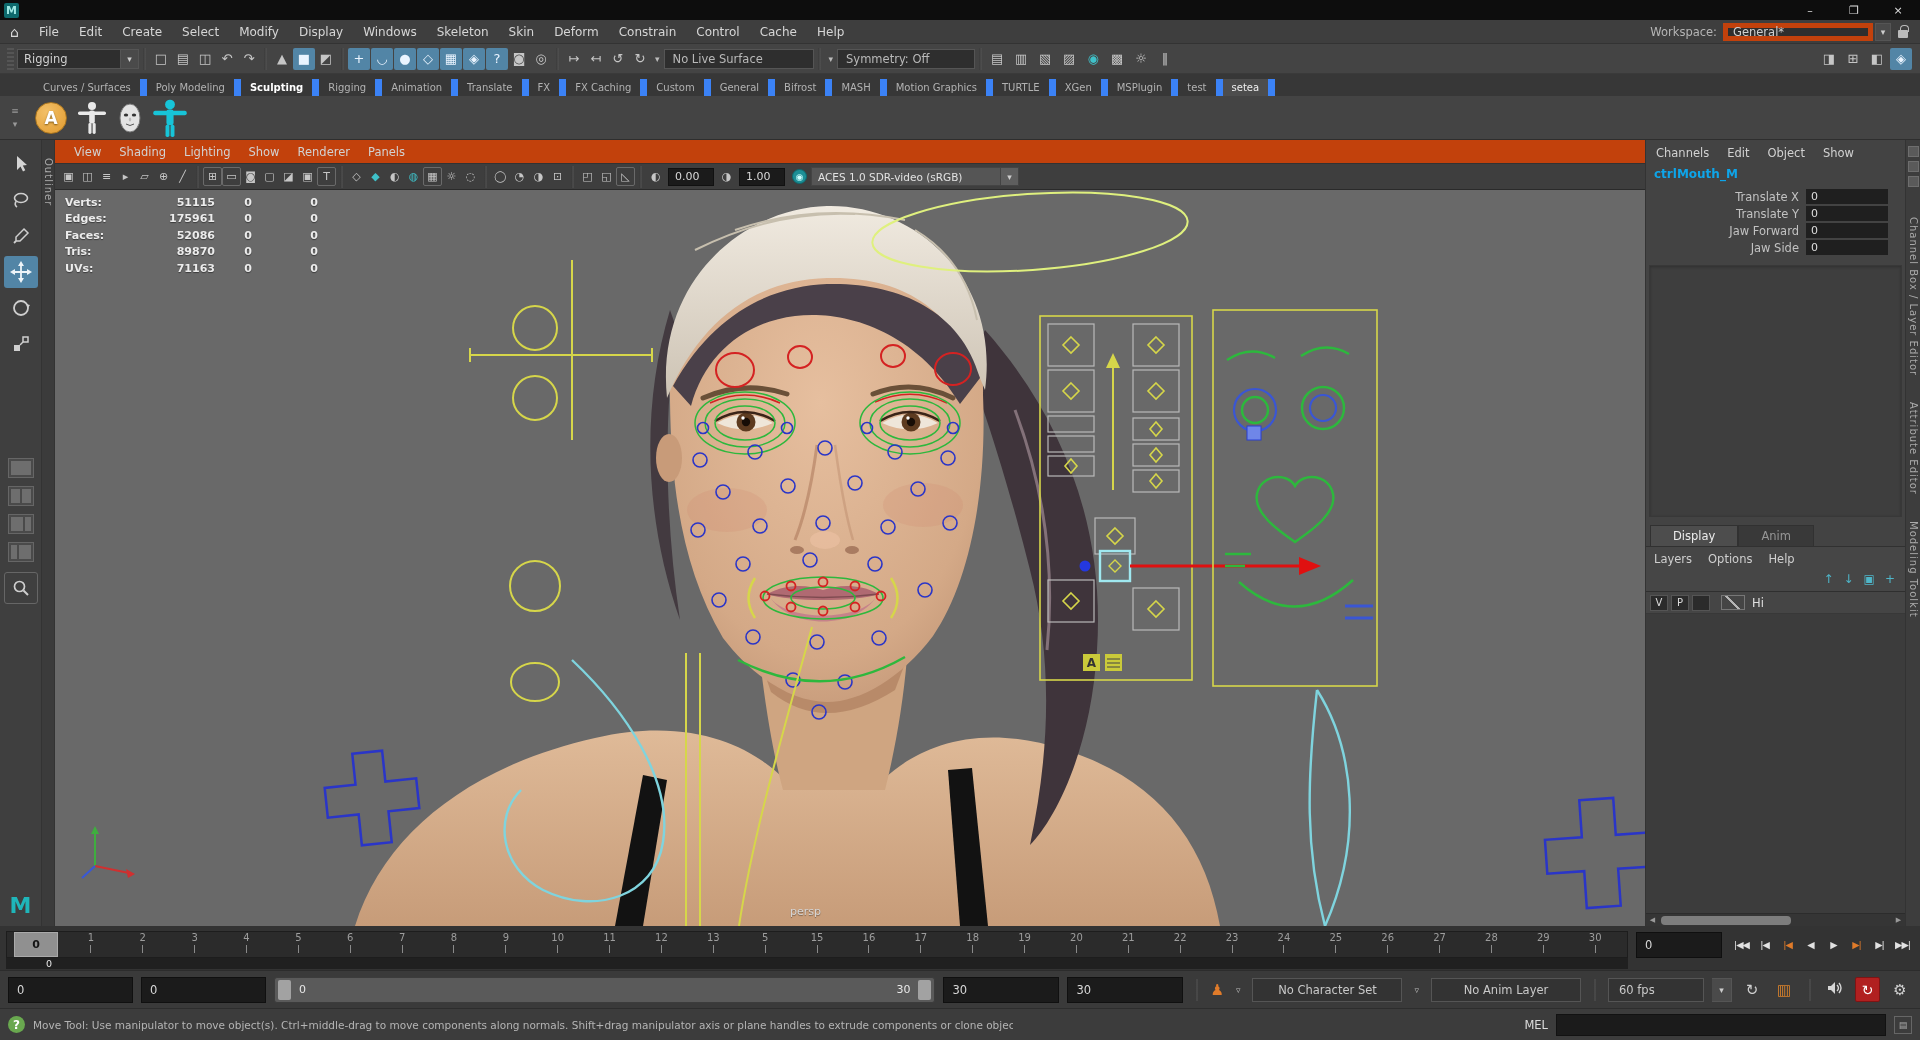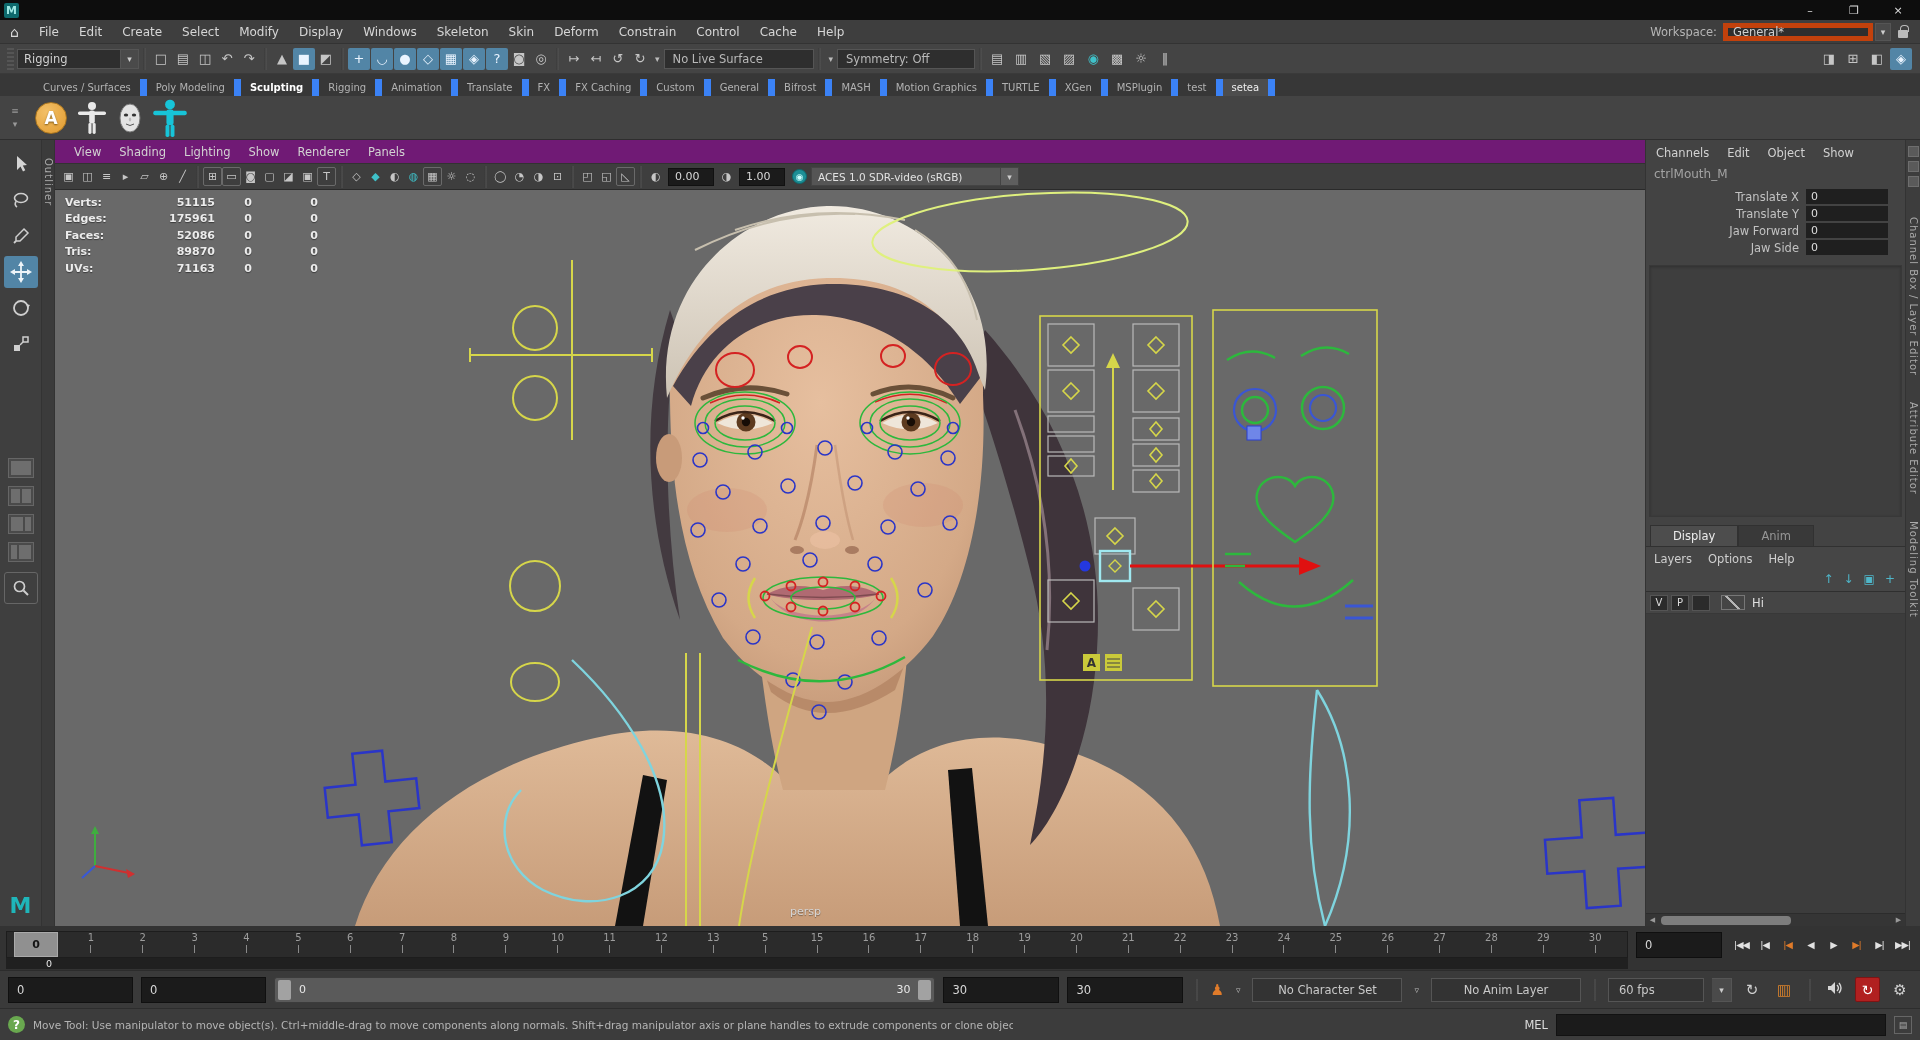--- a/index.html
+++ b/index.html
@@ -45,39 +45,39 @@
 .main{display:flex;flex:none;height:786px;background:#444}
 .toolbox{width:42px;background:#3f3f3f;display:flex;flex-direction:column;align-items:center;padding-top:8px;gap:4px;border-right:1px solid #333}
 .tool-btn{width:34px;height:32px;display:flex;align-items:center;justify-content:center;border-radius:3px}
 .tool-btn.active{background:#5285a6}
 .layout-btn{width:26px;height:20px;border:1px solid #666;background:#4a4a4a;display:flex;padding:2px;gap:2px;margin-top:4px}
 .layout-btn>div{background:#6e6e6e;flex:1}
 .lstrip{width:13px;background:#3b3b3b;border-right:1px solid #333;display:flex;flex-direction:column;align-items:center}
 .vtext{writing-mode:vertical-rl;font-size:10px;color:#aaa;letter-spacing:1px;white-space:nowrap}
 
 .viewport{flex:1;display:flex;flex-direction:column;min-width:0}
-.vp-menus{height:24px;background:#701a75;display:flex;align-items:center;font-size:11.5px;padding-left:10px;border-bottom:1px solid #323232;flex:none}
+.vp-menus{height:24px;background:#c2410c;display:flex;align-items:center;font-size:11.5px;padding-left:10px;border-bottom:1px solid #323232;flex:none}
 .vp-menu{padding:0 9px;color:#d2d2d2}
 .vp-toolbar{height:26px;background:#3e3e3e;display:flex;align-items:center;padding-left:4px;border-bottom:1px solid #2a2a2a;flex:none}
 .vp-toolbar .icon-btn{width:19px;height:19px;font-size:11px}
 .numfield{width:46px;height:18px;background:#1b1b1b;border:1px solid #111;color:#d8d8d8;font-size:11px;display:flex;align-items:center;padding-left:6px;margin:0 3px}
 .cs-box{width:190px;height:19px;background:#555;border:1px solid #444;color:#e2e2e2;font-size:10.5px;display:flex;align-items:center;padding-left:6px;white-space:nowrap;overflow:hidden}
 .cs-caret{width:18px;height:19px;background:#5e5e5e;border:1px solid #444;border-left:none;display:flex;align-items:center;justify-content:center;font-size:9px}
 .teal-dot{width:15px;height:15px;border-radius:50%;background:#1d8f96;border:1px solid #0d6a70;margin:0 4px;display:flex;align-items:center;justify-content:center;color:#cff;font-size:9px}
 .vp-canvas{position:relative;flex:1;background:#696969;overflow:hidden}
 .vp-canvas svg.scene{position:absolute;inset:0;width:100%;height:100%}
 .hud{position:absolute;left:10px;top:4px;font-size:11px;font-weight:bold;color:#ececec;text-shadow:0 1px 1px rgba(0,0,0,.45)}
 .hud-row{display:flex;height:16.5px;align-items:center}
 .hud-row .l{width:60px}.hud-row .v{width:90px;text-align:right}.hud-row .z{width:66px;text-align:center}
 .persp-label{position:absolute;left:calc(50% - 60px);bottom:8px;font-size:11px;color:#d4d4d4;text-shadow:0 1px 1px rgba(0,0,0,.4)}
 
 .rpanel{width:260px;background:#434343;border-left:1px solid #333;display:flex;flex-direction:column;font-size:11.5px}
 .cb-menus{display:flex;padding:6px 4px 4px 10px}
 .cb-menu{margin-right:18px;color:#d2d2d2}
-.cb-object{font-weight:normal;font-size:12px;color:#a3a3a3;padding:3px 0 6px 8px}
+.cb-object{font-weight:bold;font-size:12px;color:#0ea5e9;padding:3px 0 6px 8px}
 .cb-row{display:flex;height:17px;align-items:flex-end}
 .cb-label{width:160px;text-align:right;padding-right:7px;color:#c2c2c2}
 .cb-val{width:82px;background:#1f1f1f;color:#dedede;padding:1px 5px;height:15px;font-size:11px}
 .cb-empty{margin:10px 3px 6px 3px;height:252px;background:#3e3e3e;border:1px solid #383838;box-shadow:inset 0 1px 3px rgba(0,0,0,.25)}
 .le-tabs{display:flex;padding-left:4px;margin-top:2px}
 .le-tab{padding:3px 22px;background:#393939;color:#969696;border:1px solid #313131;border-bottom:none;font-size:11.5px}
 .le-tab.active{background:#4d4d4d;color:#ececec}
 .le-menus{display:flex;padding:5px 0 3px 8px;border-top:1px solid #313131;background:#464646}
 .le-menu{margin-right:16px;color:#cfcfcf}
 .le-icons{display:flex;justify-content:flex-end;gap:10px;padding:3px 10px 5px 0;background:#464646}

